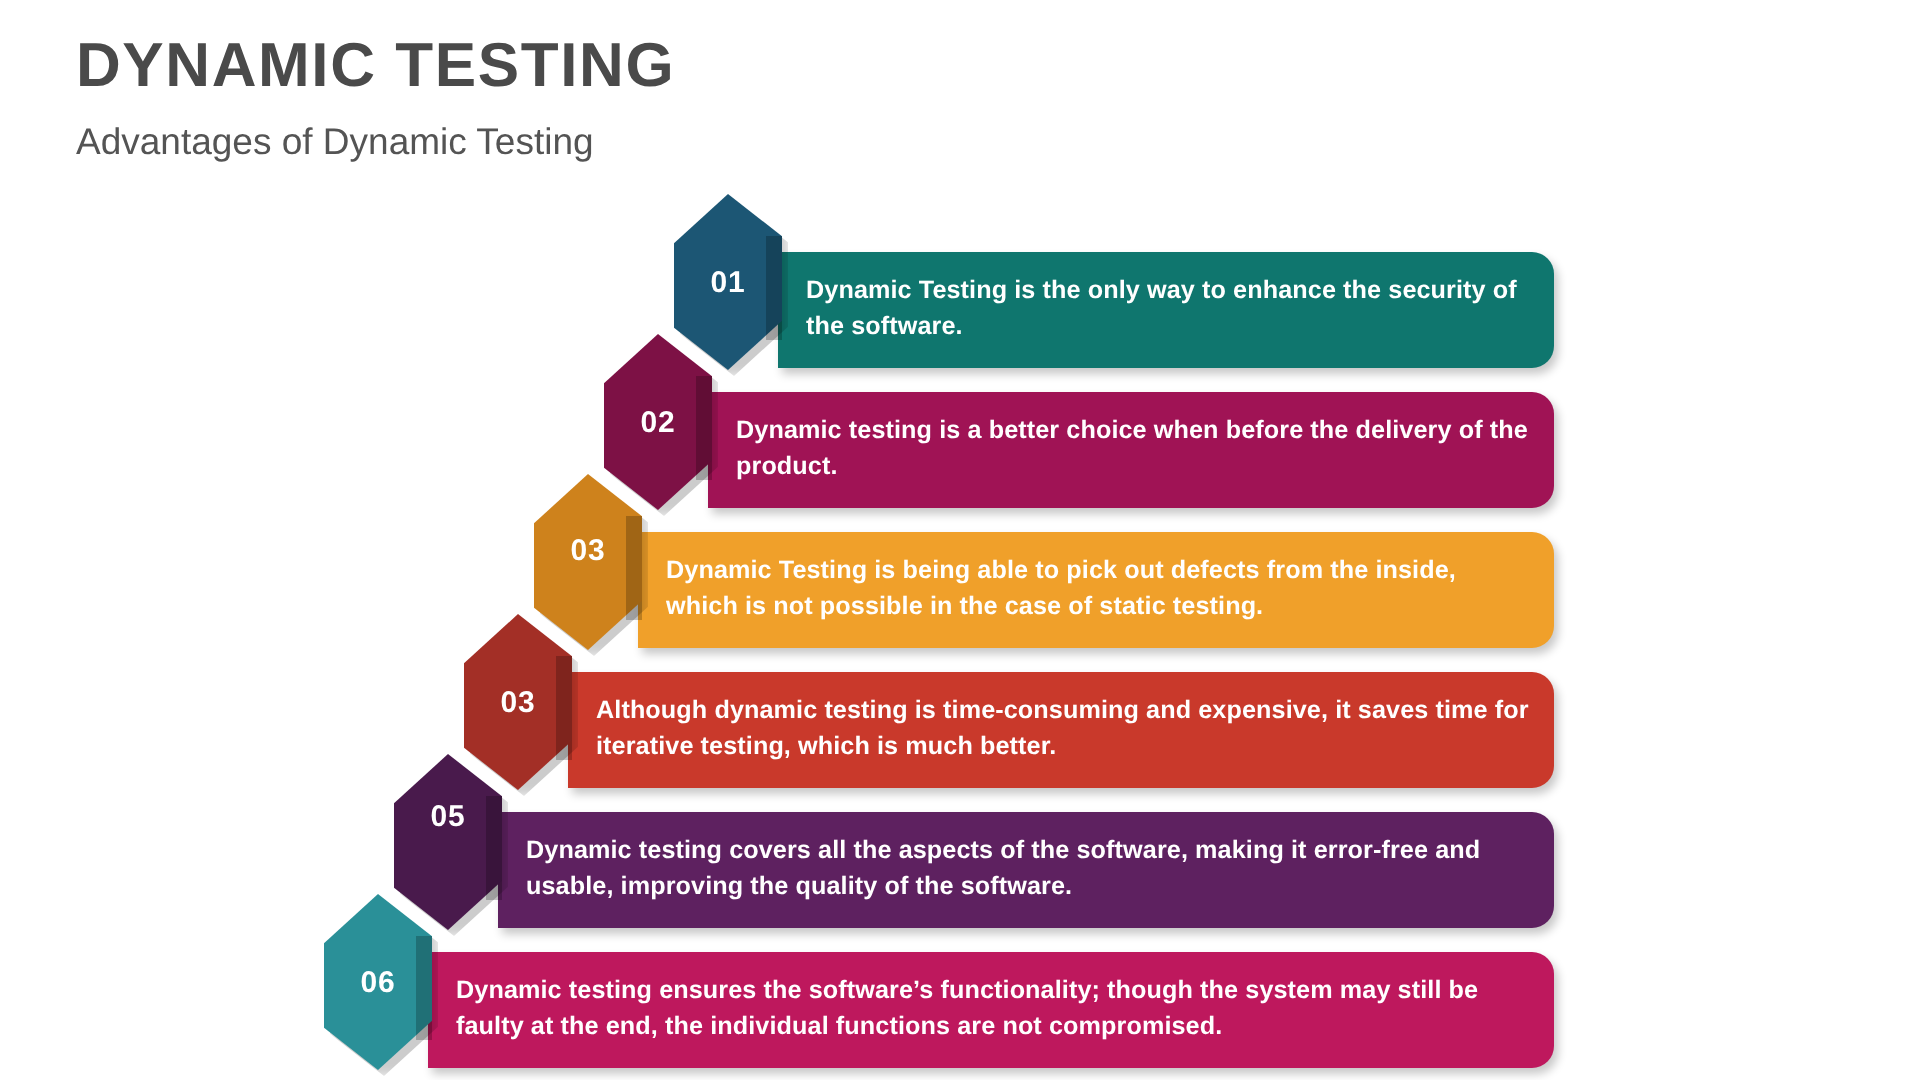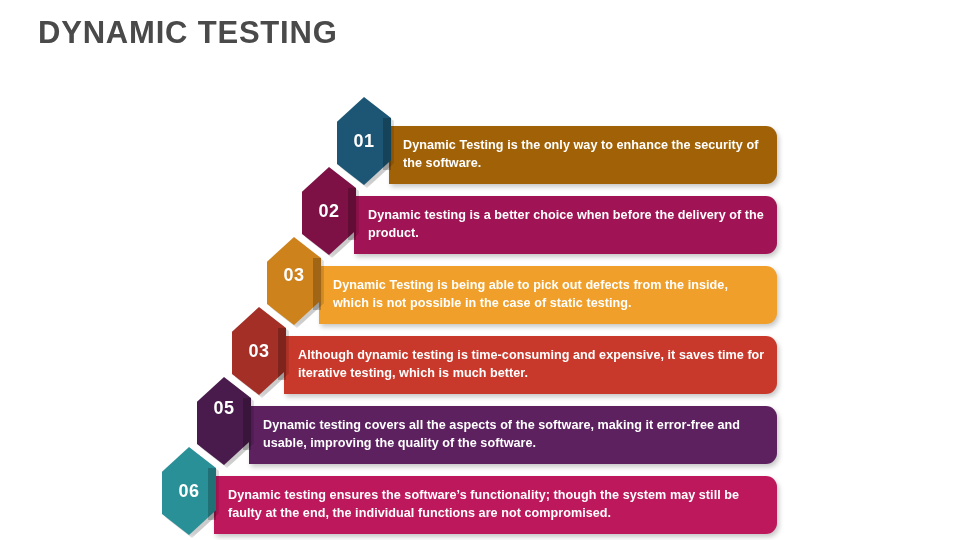--- a/index.html
+++ b/index.html
@@ -92,47 +92,48 @@
     z-index: 2;
   }
   .badge-num {
     position: absolute;
     width: 54px;
     height: 88px;
     display: flex;
     align-items: center;
     justify-content: center;
     color: #ffffff;
-    font-size: 18px;
+    font-size: 15px;
     font-weight: bold;
     letter-spacing: 0.4px;
     z-index: 4;
     pointer-events: none;
   }
   
   .badge-bevel {
     position: absolute;
     width: 8px;
     height: 52px;
     background: rgba(0,0,0,0.22);
     z-index: 4;
     pointer-events: none;
   }
 </style>
 </head>
 <body style="background: rgb(255, 255, 255);">
 
 <div id="header">
   <h1 id="page-title" style="color: rgb(74, 74, 74);">DYNAMIC TESTING</h1>
+  <p id="page-subtitle" style="color: rgb(84, 84, 84);">Advantages of Dynamic Testing</p>
 </div>
 
 <div id="stair">
 
   <div class="row" style="left:0;top:0;">
-    <div class="bar" style="left: 389px; top: 126px; width: 388px; background-color: #a16207;">
+    <div class="bar" style="left: 389px; top: 126px; width: 388px; background-color: #0f766e;">
       <div class="bar-text">Dynamic Testing is the only way to enhance the security of the software.</div>
     </div>
     <div class="badge-shadow" style="left:340px;top:100px;"></div>
     <div class="badge" style="left: 337px; top: 97px; background-color: rgb(28, 86, 116);"></div>
     <div class="badge-bevel" style="left:383px;top:118px;"></div>
     <div class="badge-num" style="left:337px;top:97px;">01</div>
   </div>
 
   <div class="row" style="left:0;top:0;">
     <div class="bar" style="left: 354px; top: 196px; width: 423px; background-color: rgb(160, 19, 85);">

